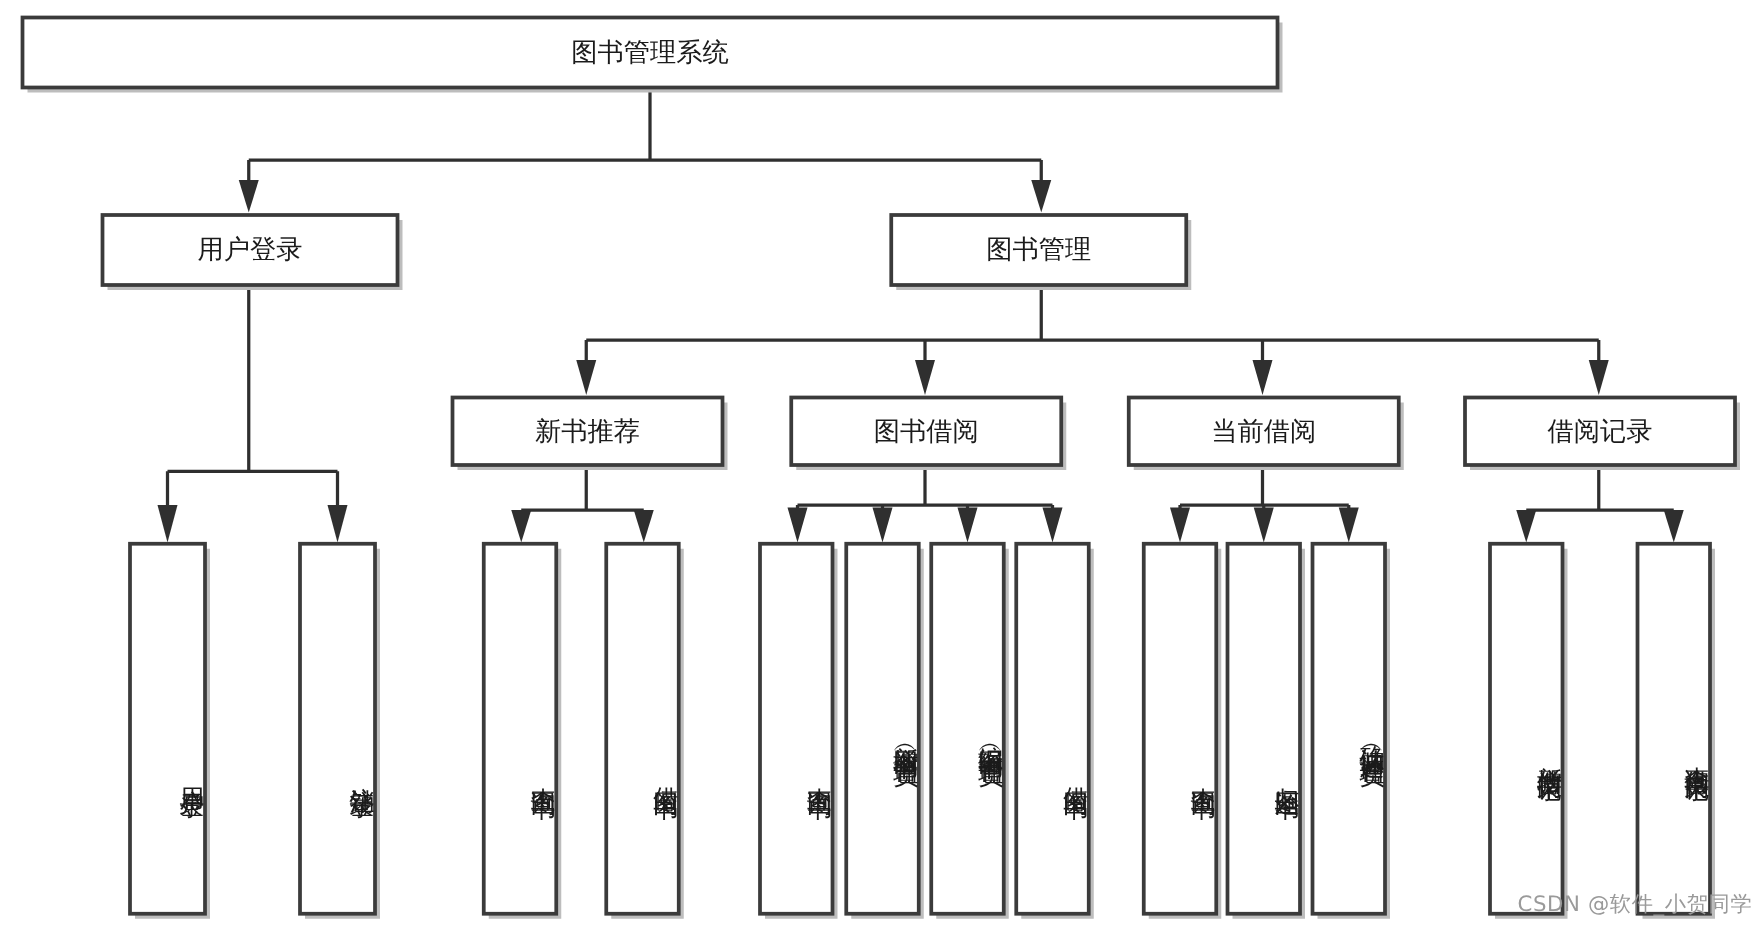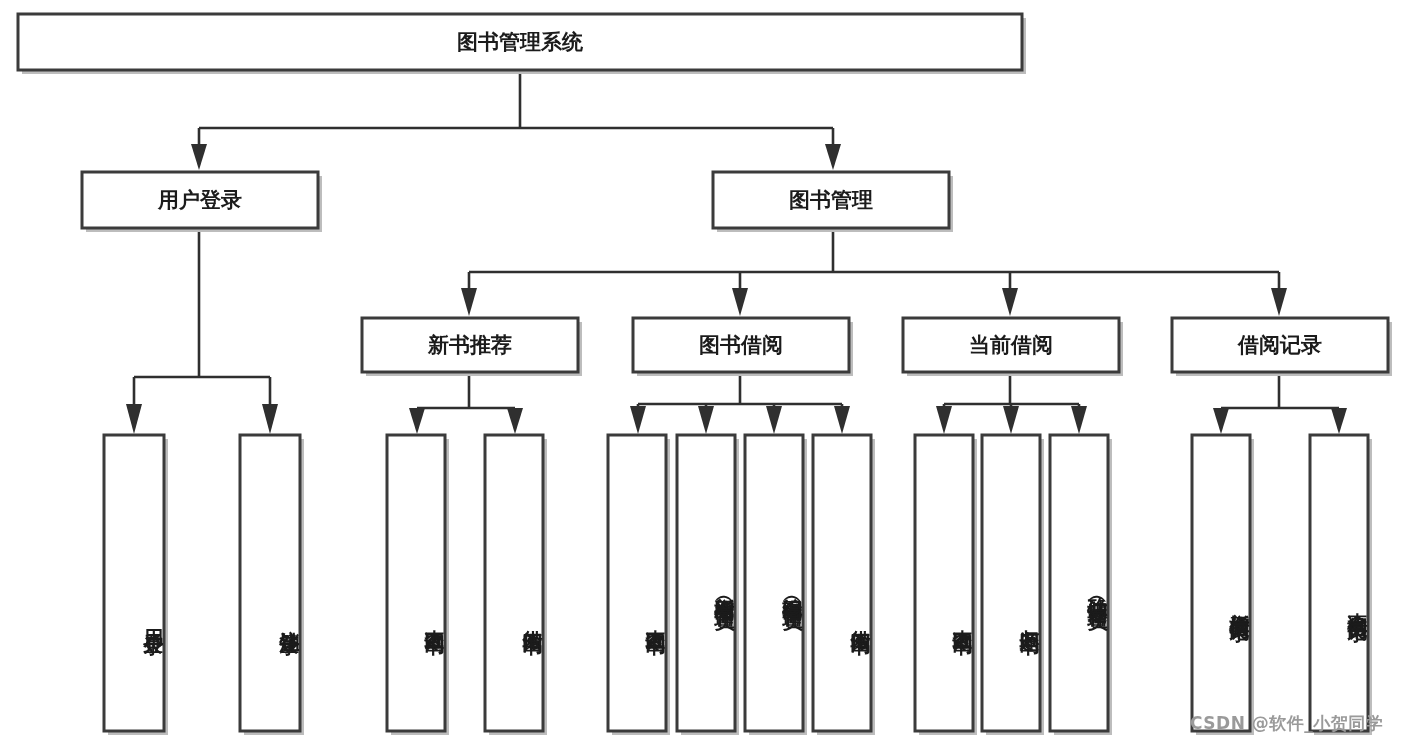--- a/index.html
+++ b/index.html
@@ -8,21 +8,20 @@
     padding: 0;
     background: #ffffff;
   }
   #diagram-root {
     position: relative;
     width: 1405px;
     height: 747px;
     background: #ffffff;
     font-family: "DejaVu Sans", "Liberation Sans", sans-serif;
     overflow: hidden;
-    font-weight: bold;
   }
   svg#tree-svg {
     position: absolute;
     left: 0;
     top: 0;
     width: 1405px;
     height: 747px;
   }
   .node-box {
     fill: #ffffff;
@@ -66,20 +65,21 @@
   }
   .watermark {
     position: absolute;
     left: 1190px;
     top: 712px;
     font-size: 17px;
     color: #9a9a9a;
     letter-spacing: 0.5px;
     font-family: "DejaVu Sans", "Liberation Sans", sans-serif;
     white-space: nowrap;
+    padding-left: 24px;
   }
 </style>
 </head>
 <body>
 
 <div id="diagram-root">
 
   <svg id="tree-svg" viewBox="0 0 1405 747">
 
     <g>

